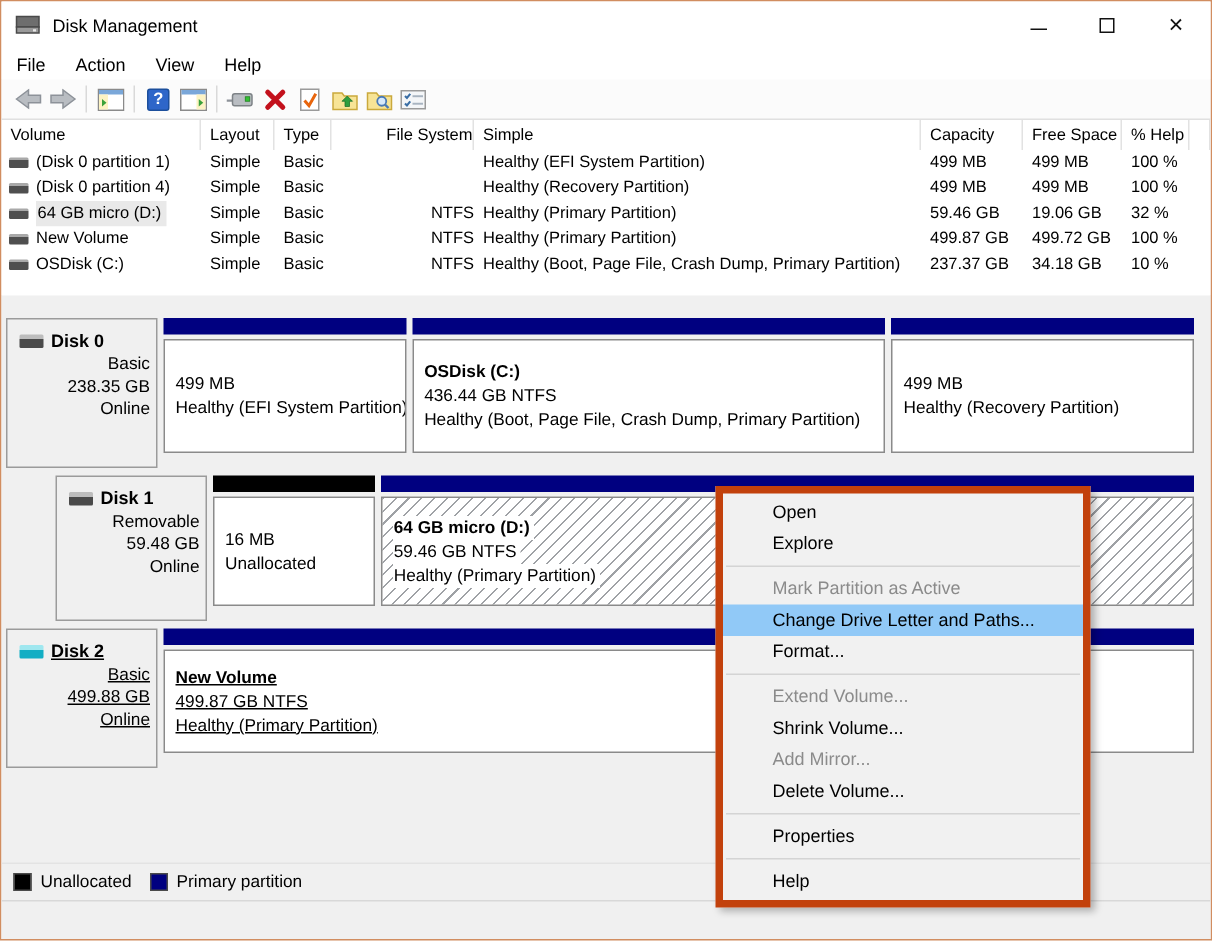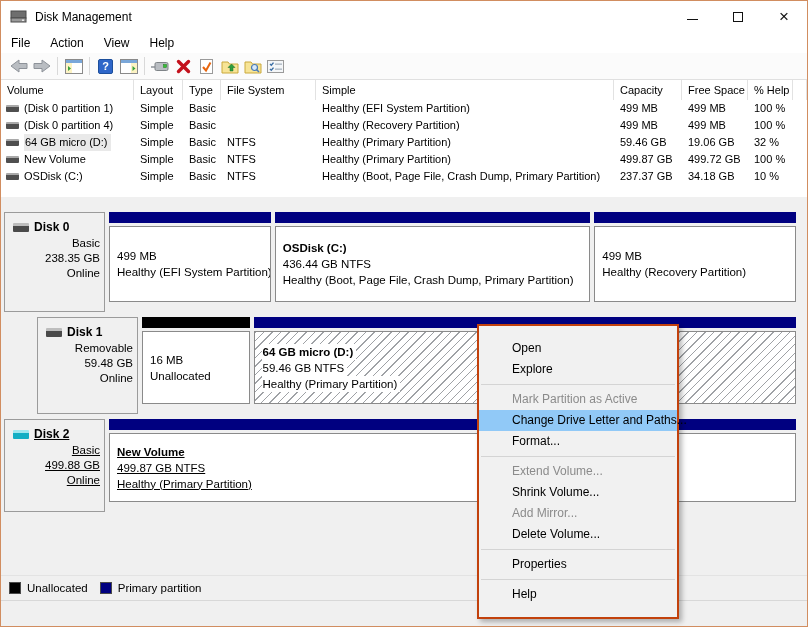--- a/index.html
+++ b/index.html
@@ -28,21 +28,21 @@
   
   .toolbar { height:27px; flex:none; display:flex; align-items:center; padding-left:6px; background:#fbfbfb; border-bottom:1px solid #e0e0e0; }
   .ticon { width:21px; height:20px; margin:0 1px; display:flex; align-items:center; justify-content:center; }
   .tsep { width:1px; height:18px; background:#d9d9d9; margin:0 4px; flex:none; }
   .help-box { width:15px; height:15px; background:#2e66c9; border:1px solid #1c4f9c; border-radius:2px;
               color:#fff; font-weight:bold; font-size:11px; display:flex; align-items:center; justify-content:center; }
   
   .listview { height:117px; flex:none; background:#fff; overflow:hidden; font-size:11px; }
   .lv-header { display:flex; height:20px; }
   .hcell { padding:4px 0 0 6px; border-right:1px solid #e2e2e2; height:20px; white-space:nowrap; overflow:hidden; font-size:11px; }
-  .c0{width:133px;} .c1{width:49px;} .c2{width:38px;} .c3{width:95px;}
+  .c0{width:133px;} .c1{width:49px;} .c2{width:38px;} .c3{width:95px;text-align:right;}
   .c4{width:298px;} .c5{width:68px;} .c6{width:66px;} .c7{width:45px;} .cf{flex:1;}
   .lv-row { display:flex; height:17px; align-items:center; }
   .cell { padding-left:6px; white-space:nowrap; overflow:hidden; height:17px; line-height:17px; }
   .vol-cell { display:flex; align-items:center; gap:5px; padding-left:5px; }
   .drive-glyph { width:13px; height:7px; flex:none; border-radius:1px;
                  background:linear-gradient(#a9a9a9 0 2px,#4f4f4f 2px); }
   .sel-bg { background:#e9e9e9; padding:0 3px 0 1px; }
   
   .diskarea { flex:1; background:#f0f0f0; display:flex; flex-direction:column; padding-top:15px; overflow:hidden; }
   .disk-row { display:flex; margin:0 11px 5px 3px; flex:none; }
@@ -64,23 +64,23 @@
   .hatch { background-color:#fff;
            background-image:repeating-linear-gradient(135deg, rgba(80,85,92,0.55) 0 1px, transparent 1px 6px); }
   .hatch span { background:#fff; align-self:flex-start; padding-right:3px; }
   .spacer { flex:1; }
   
   .legend-bar { height:25px; flex:none; display:flex; align-items:center; padding-left:8px; gap:12px; border-top:1px solid #e3e3e3; }
   .legend-item { display:flex; align-items:center; gap:6px; font-size:11.5px; }
   .swatch { width:12px; height:12px; border:1px solid #4a4a4a; flex:none; }
   .status-strip { height:26px; flex:none; border-top:1px solid #d8d8d8; background:#f0f0f0; }
   
-  .context-menu { position:absolute; left:476px; top:323px; width:202px; background:#f1f1f1;
-                  border:2px solid #c2410c; box-shadow:3px 3px 5px rgba(0,0,0,0.28);
-                  padding:12px 0; z-index:10; }
+  .context-menu { position:absolute; left:476px; top:323px; width:250px; background:#f1f1f1;
+                  border:5px solid #c2410c; box-shadow:3px 3px 5px rgba(0,0,0,0.28);
+                  padding:2px 0; z-index:10; }
   .cm-item { height:21px; line-height:21px; padding-left:33px; font-size:12px; color:#000; white-space:nowrap; }
   .cm-item.disabled { color:#8b8b8b; }
   .cm-item.highlighted { background:#91c9f7; }
   .cm-sep { height:1px; background:#d4d4d4; margin:4px 2px; }
 </style>
 </head>
 <body>
 
 <div class="window">
 

